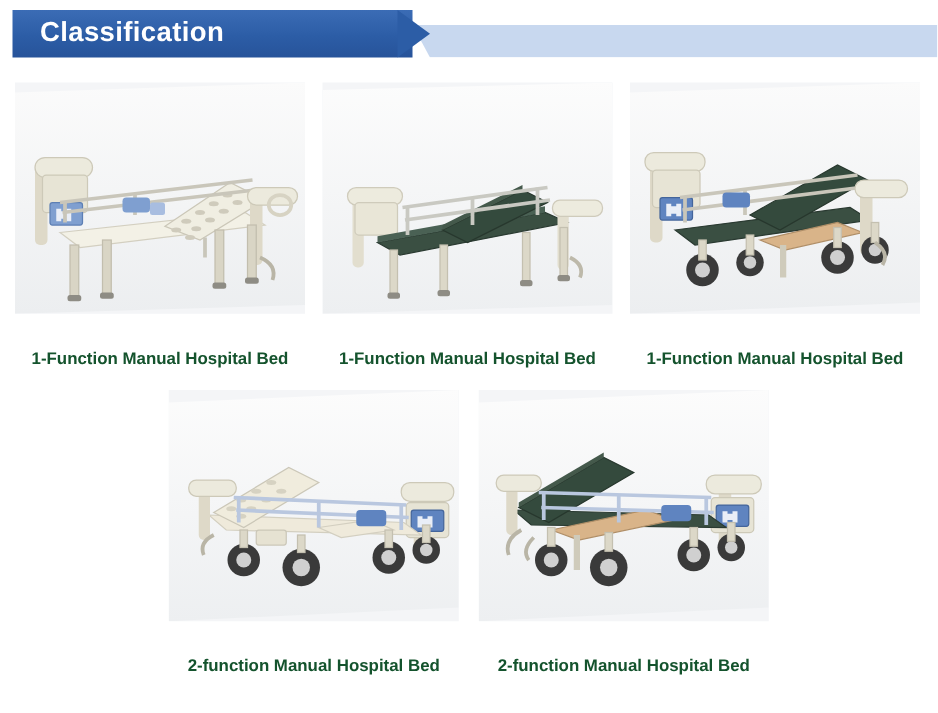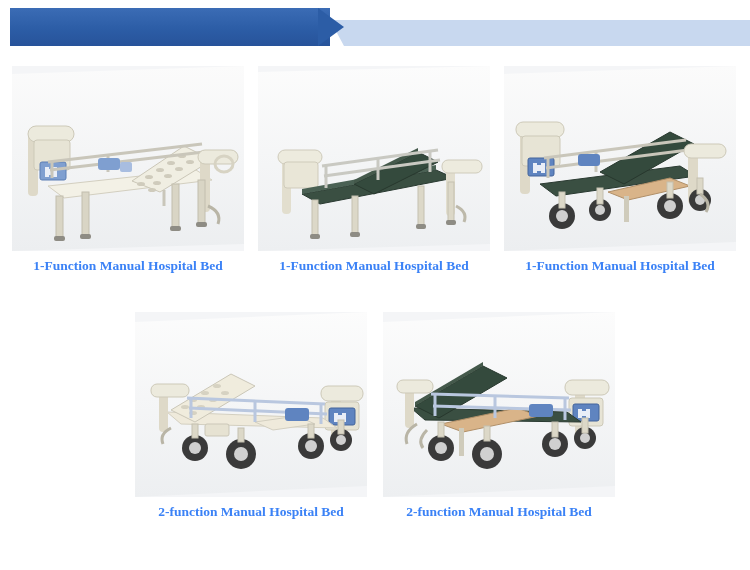--- a/index.html
+++ b/index.html
@@ -59,38 +59,40 @@
   .photo {
     position: relative;
     width: 232px;
     height: 185px;
     background: #f4f5f7;
     overflow: hidden;
   }
   .caption {
     width: 232px;
     text-align: center;
-    color: #3b82f6;
+    color: #14532d;
     font-size: 13.5px;
     font-weight: bold;
     padding-top: 7px;
-    font-family: Liberation Serif, serif;
+    font-family: Liberation Sans, sans-serif;
     white-space: nowrap;
+    margin-top: 21px;
   }
 
   
   .bed-svg { display: block; width: 100%; height: 100%; }
 </style>
 </head>
 <body>
 
 <div class="header">
   <div class="header-sweep"></div>
   <div class="header-bar-shadow"></div>
   <div class="header-arrow"></div>
+  <div class="header-title">Classification</div>
 </div>
 
 <div class="card" style="left:12px; top:66px;">
   <div class="photo">
     <svg class="bed-svg" viewBox="0 0 232 185">
       <defs>
         <linearGradient id="bg1" x1="0" y1="0" x2="0" y2="1">
           <stop offset="0" stop-color="#fbfbfb"></stop>
             <stop offset="1" stop-color="#eceef0"></stop>
         </linearGradient>

